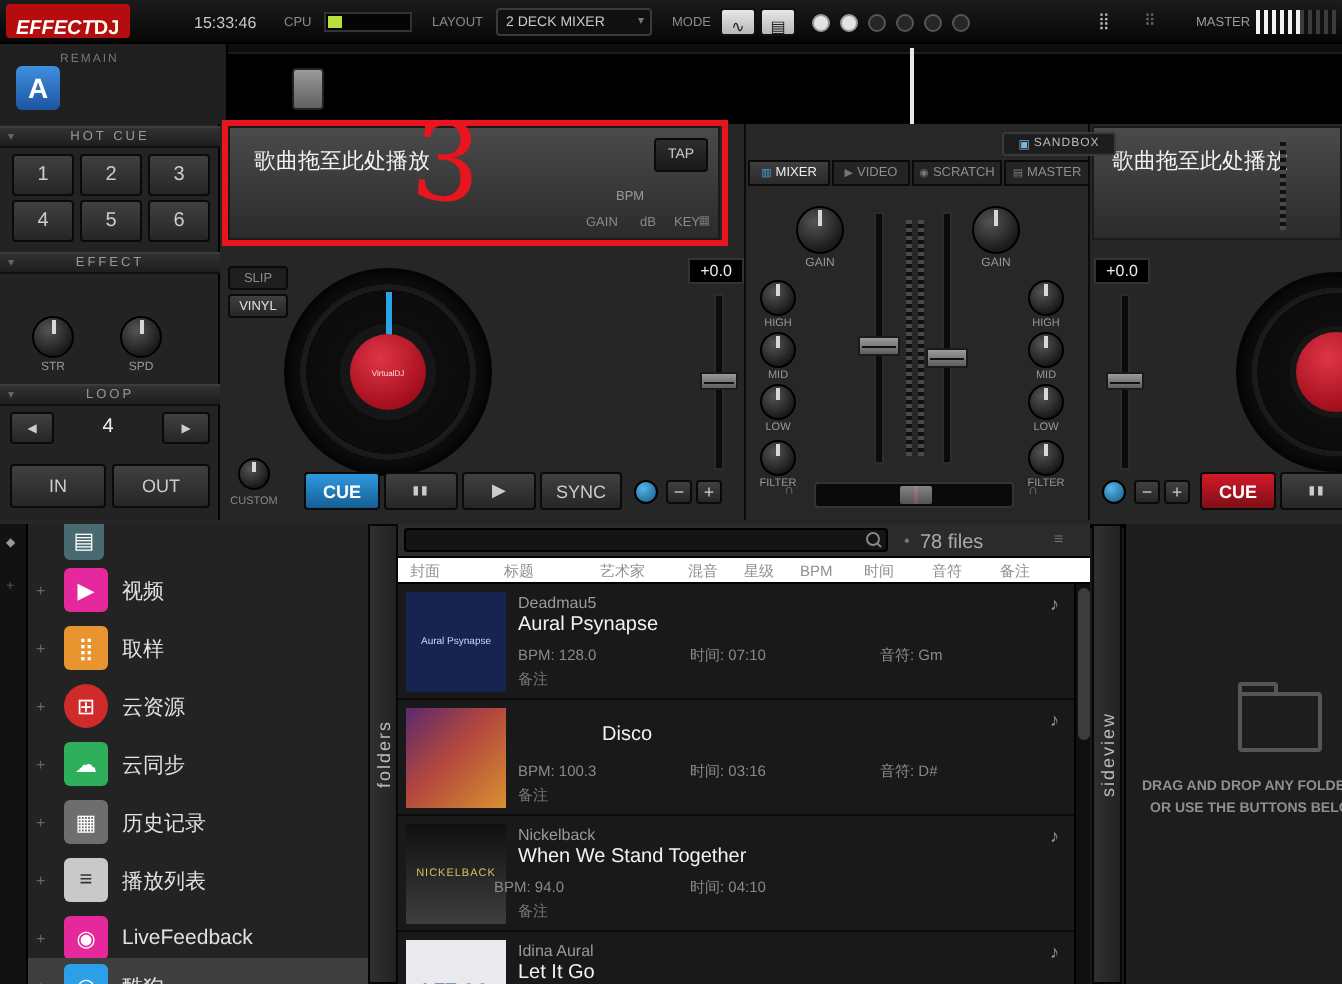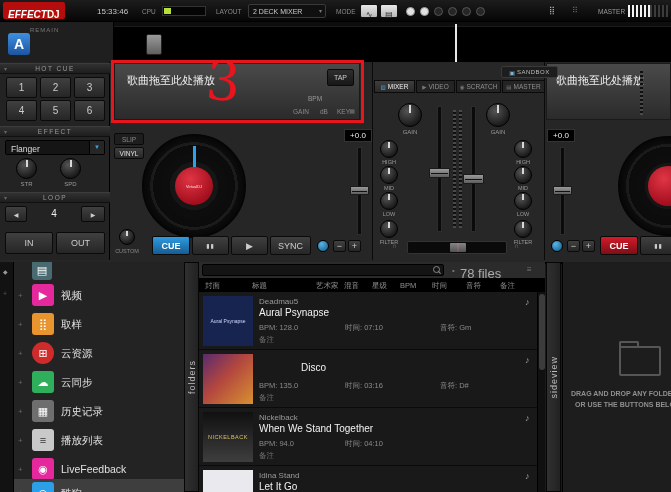--- a/index.html
+++ b/index.html
@@ -115,24 +115,20 @@
   <div class="btn" style="left:40px;top:77px;width:31px;height:21px;font-size:10px;">2</div>
   <div class="btn" style="left:74px;top:77px;width:31px;height:21px;font-size:10px;">3</div>
   <div class="btn" style="left:6px;top:100px;width:31px;height:21px;font-size:10px;">4</div>
   <div class="btn" style="left:40px;top:100px;width:31px;height:21px;font-size:10px;">5</div>
   <div class="btn" style="left:74px;top:100px;width:31px;height:21px;font-size:10px;">6</div>
 
   <div class="hdr" style="top:126px;">
       <b>▾</b>
       <span>EFFECT</span>
     </div>
-  <div class="t" style="left:5px;top:140px;width:100px;height:15px;background:#151515;border:1px solid #000;border-radius:2px;">
-    <span style="position:absolute;left:5px;top:3px;font-size:8.5px;color:#ddd;">Flanger</span>
-    <span style="position:absolute;right:0;top:0;width:15px;height:13px;background:#262626;border-left:1px solid #000;color:#3fa0e0;font-size:6px;text-align:center;line-height:13px;">▼</span>
-  </div>
   <div class="knob" style="left:16px;top:158px;width:21px;height:21px;">
       <i></i>
     </div>
   <div class="knob" style="left:60px;top:158px;width:21px;height:21px;">
       <i></i>
     </div>
   <span class="t" style="left:10px;top:181px;width:33px;text-align:center;font-size:6px;color:#999;">STR</span>
   <span class="t" style="left:54px;top:181px;width:33px;text-align:center;font-size:6px;color:#999;">SPD</span>
 
   <div class="hdr" style="top:192px;">
@@ -350,27 +346,27 @@
 
   <div class="tab-v" style="left:184px;top:262px;width:15px;height:230px;">
       <span>folders</span>
     </div>
 
   <div class="t" style="left:199px;top:262px;width:346px;height:230px;background:#181818;overflow:hidden;">
     <div style="position:absolute;left:0;top:0;width:346px;height:17px;background:#2b2b2b;border-bottom:1px solid #000;">
       <input class="search" style="left: 3px; top: 2px; width: 242px; height: 12px;">
       <span class="mag" style="left:234px;top:4px;"></span>
       <span style="position:absolute;left:253px;top:4px;font-size:8px;color:#777;">•</span>
-      <span style="position:absolute;left:261px;top:4px;font-size:13px;color:#aaa;">78 files</span>
+      <span style="position:absolute;left:261px;top:4px;font-size:10px;color:#aaa;">78 files</span>
       <span style="position:absolute;left:328px;top:3px;font-size:8px;color:#777;">≡</span>
     </div>
-    <div style="position:absolute;left:0;top:17px;width:346px;height:13px;background:#000000;border-bottom:1px solid #000;text-decoration:underline;">
+    <div style="position:absolute;left:0;top:17px;width:346px;height:13px;background:#ffffff;border-bottom:1px solid #000;text-decoration:underline;">
       <span class="colh" style="left:6px;">封面</span>
       <span class="colh" style="left:53px;">标题</span>
-      <span class="colh" style="left:101px;margin-left:16px;">艺术家</span>
+      <span class="colh" style="left:101px;">艺术家</span>
       <span class="colh" style="left:145px;">混音</span>
       <span class="colh" style="left:173px;">星级</span>
       <span class="colh" style="left:201px;">BPM</span>
       <span class="colh" style="left:233px;">时间</span>
       <span class="colh" style="left:267px;">音符</span>
       <span class="colh" style="left:301px;">备注</span>
     </div>
 
     <div class="trow" style="top:30px;">
       <div class="cover c1">
@@ -382,43 +378,43 @@
       <span class="tmeta" style="left:146px;">时间: 07:10</span>
       <span class="tmeta" style="left:241px;">音符: Gm</span>
       <span class="tnote">备注</span>
       <span class="nicon">♪</span>
     </div>
     <div class="trow" style="top:88px;">
       <div class="cover c2">
           <span></span>
         </div>
       <span class="ttitle" style="top:12px;margin-left:42px;">Disco</span>
-      <span class="tmeta" style="left:60px;">BPM: 135.0</span>
+      <span class="tmeta" style="left:60px;">BPM: 100.3</span>
       <span class="tmeta" style="left:146px;">时间: 03:16</span>
       <span class="tmeta" style="left:241px;">音符: D#</span>
       <span class="tnote">备注</span>
       <span class="nicon">♪</span>
     </div>
     <div class="trow" style="top:146px;">
       <div class="cover c3">
           <span>NICKELBACK</span>
         </div>
       <span class="tartist">Nickelback</span>
       <span class="ttitle">When We Stand Together</span>
-      <span class="tmeta" style="left:60px;">BPM: 94.0</span>
+      <span class="tmeta" style="left:48px;">BPM: 94.0</span>
       <span class="tmeta" style="left:146px;">时间: 04:10</span>
       <span class="tmeta" style="left:241px;margin-top:35px;">音符: C#</span>
       <span class="tnote">备注</span>
       <span class="nicon">♪</span>
     </div>
     <div class="trow" style="top:204px;">
       <div class="cover c4">
           <span>LET GO</span>
         </div>
-      <span class="tartist">Idina Stand</span>
+      <span class="tartist">Idina Aural</span>
       <span class="ttitle">Let It Go</span>
       <span class="nicon">♪</span>
     </div>
 
     <div style="position:absolute;left:338px;top:30px;width:8px;height:200px;background:#101010;border-left:1px solid #000;">
       <div style="position:absolute;left:1px;top:2px;width:6px;height:76px;background:#3c3c3c;border-radius:3px;"></div>
     </div>
   </div>
 
   <div class="tab-v" style="left:546px;top:262px;width:15px;height:230px;">

